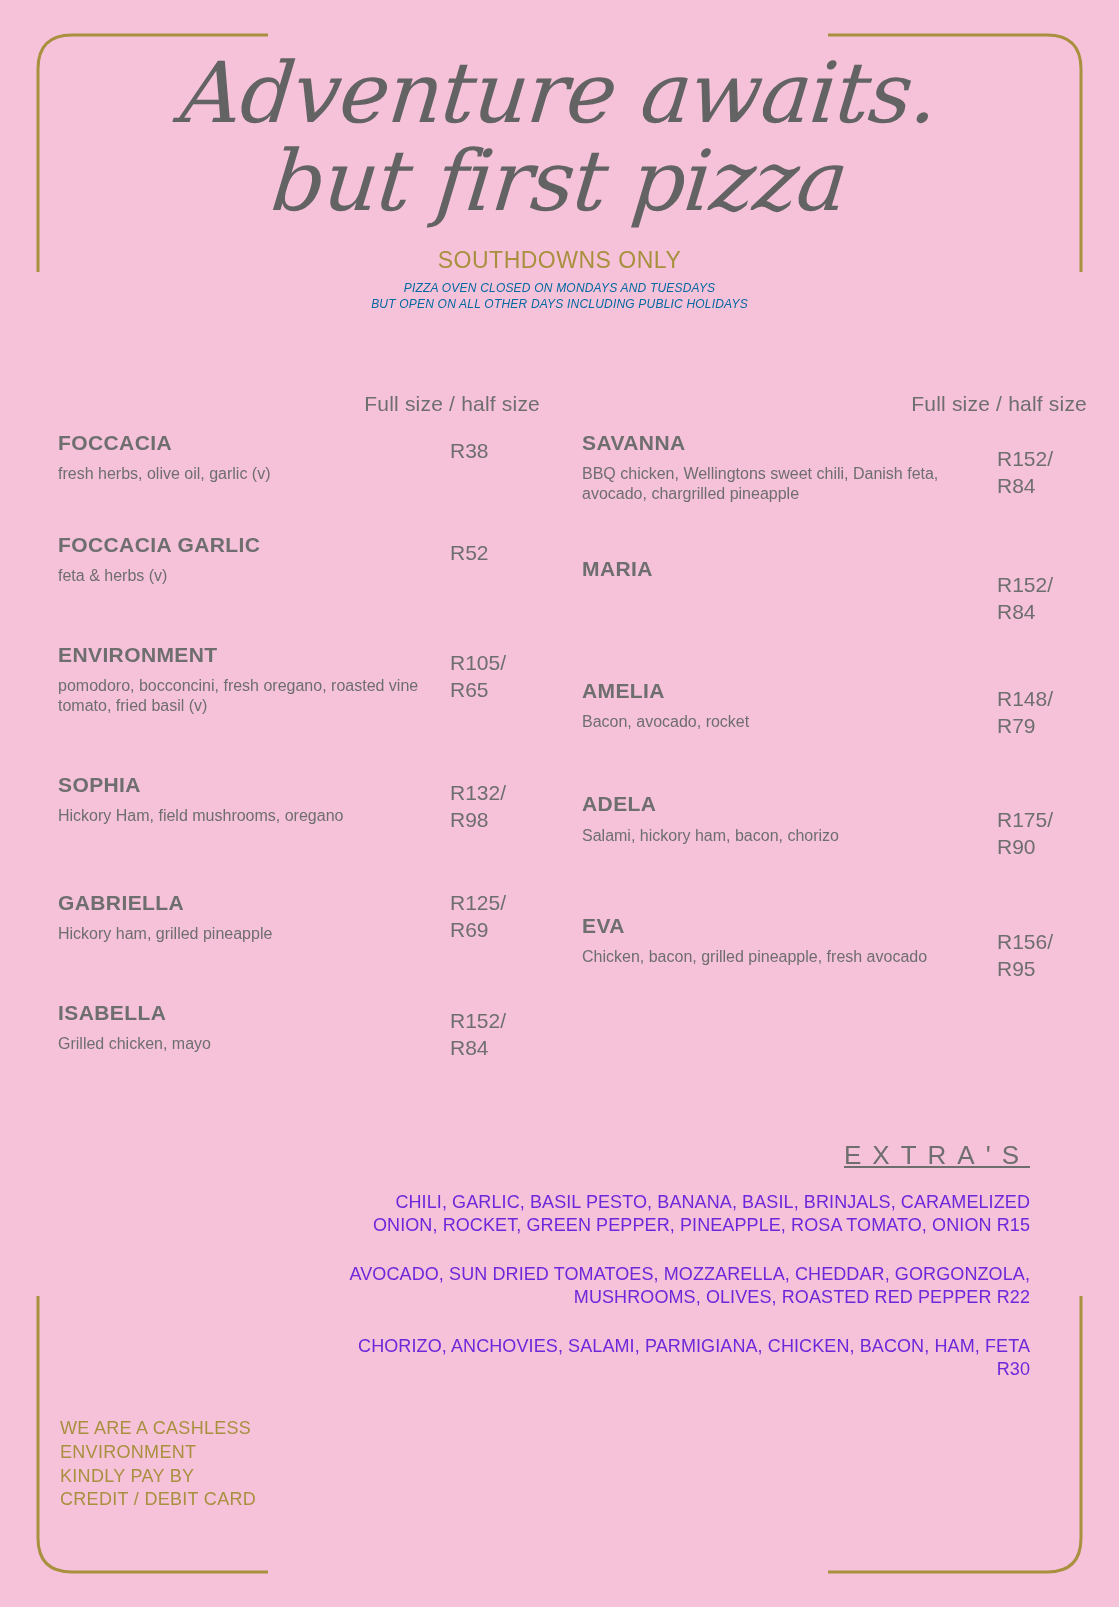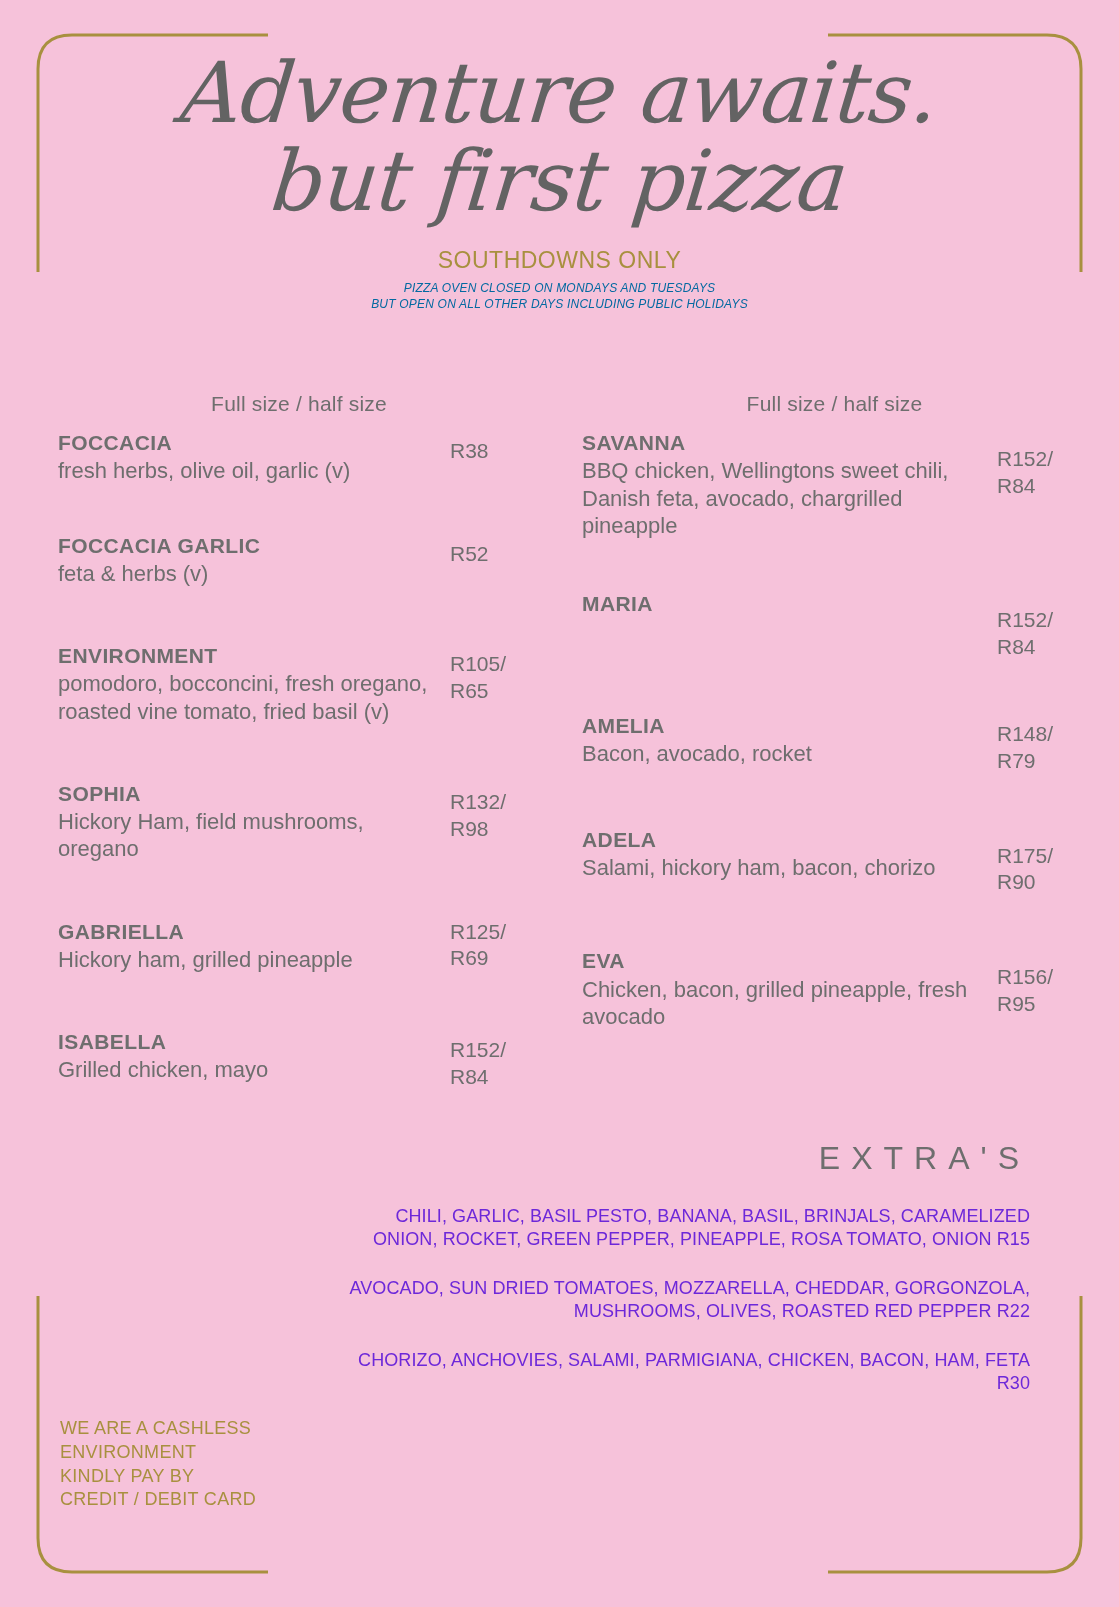--- a/index.html
+++ b/index.html
@@ -84,21 +84,21 @@
   }
   .col {
     box-sizing: border-box;
   }
   .col-left  { width: 560px; padding-left: 58px; padding-right: 18px; }
   .col-right { width: 559px; padding-left: 22px; padding-right: 30px; }
 
   .size-head {
     font-size: 21px;
     color: #6e6e6e;
-    text-align: center;
+    text-align: right;
     margin-bottom: 14px;
     letter-spacing: 0.2px;
   }
   .col-left .size-head  { padding-right: 2px; }
   .col-right .size-head { padding-right: 2px; }
 
   .item {
     display: flex;
     align-items: flex-start;
     margin-bottom: 34px;
@@ -108,24 +108,24 @@
     min-width: 0;
   }
   .item .name {
     font-weight: bold;
     font-size: 21px;
     color: #6e6e6e;
     letter-spacing: 0.4px;
     line-height: 1.25;
   }
   .item .desc {
-    font-size: 22px;
+    font-size: 16px;
     color: #6e6e6e;
     line-height: 1.24;
-    margin-top: 1px;
+    margin-top: 8px;
   }
   .item .price {
     flex: 0 0 auto;
     width: 92px;
     font-size: 21px;
     color: #6e6e6e;
     line-height: 1.28;
     text-align: left;
     white-space: pre-line;
   }
@@ -141,24 +141,25 @@
 
   
   .extras {
     position: absolute;
     top: 1140px;
     left: 330px;
     width: 700px;
     text-align: right;
   }
   .extras-title {
-    font-size: 32px;
+    font-size: 26px;
     color: #6e6e6e;
     letter-spacing: 11px;
-    margin-bottom: 28px;
+    margin-bottom: 20px;
+    text-decoration: underline;
   }
   .extras-group {
     font-size: 18px;
     color: #6d28d9;
     line-height: 1.28;
     margin-bottom: 26px;
     letter-spacing: 0.1px;
   }
 
   

